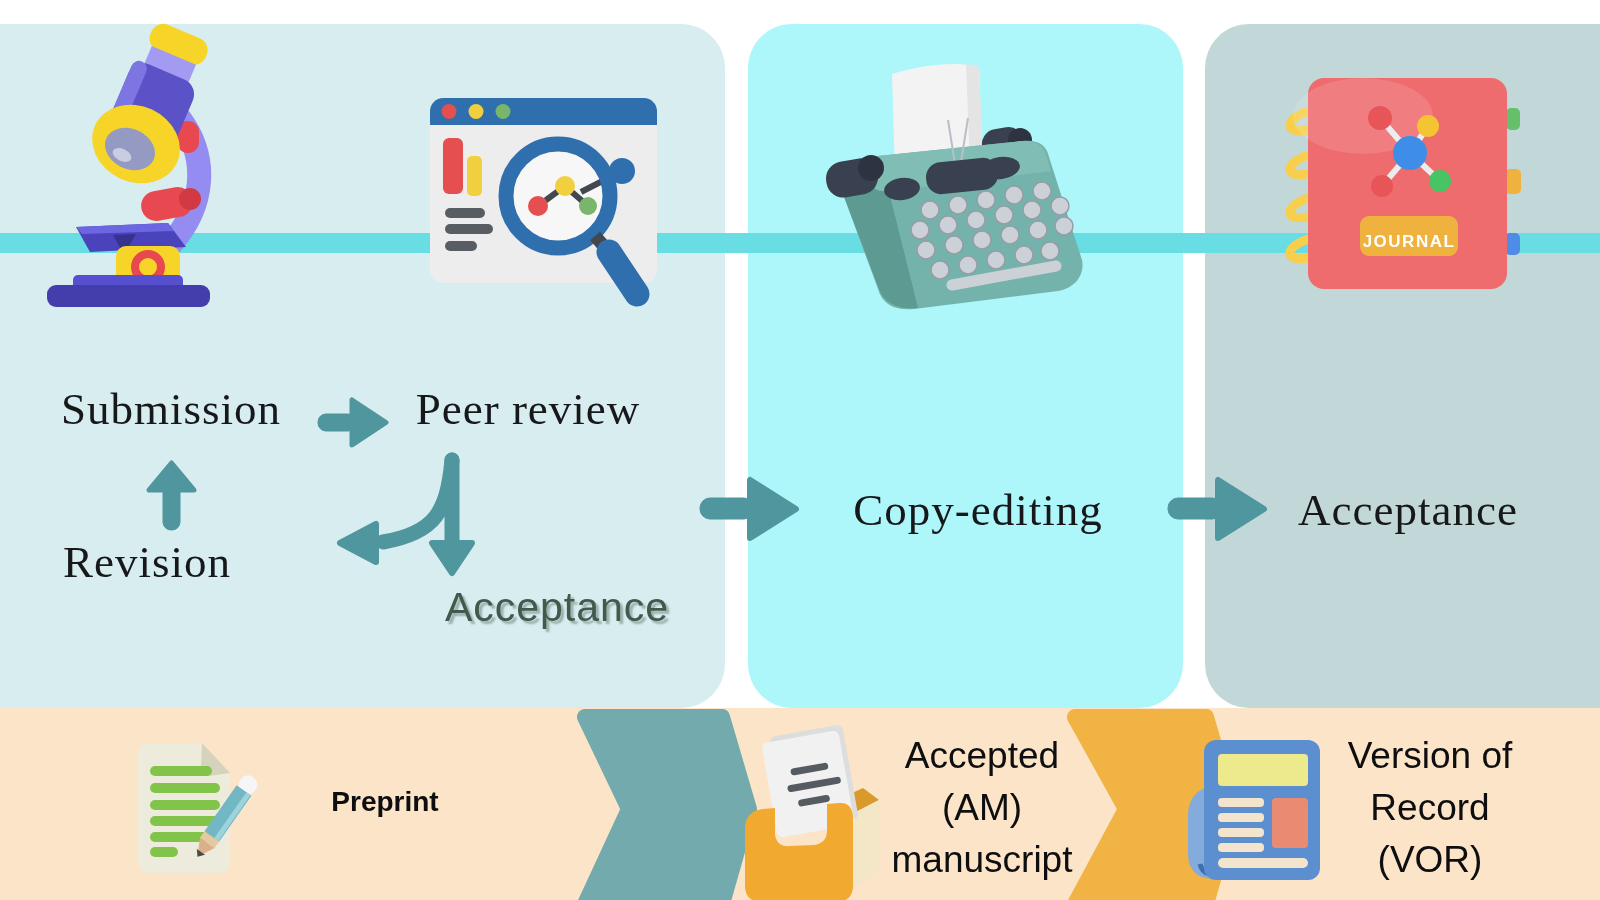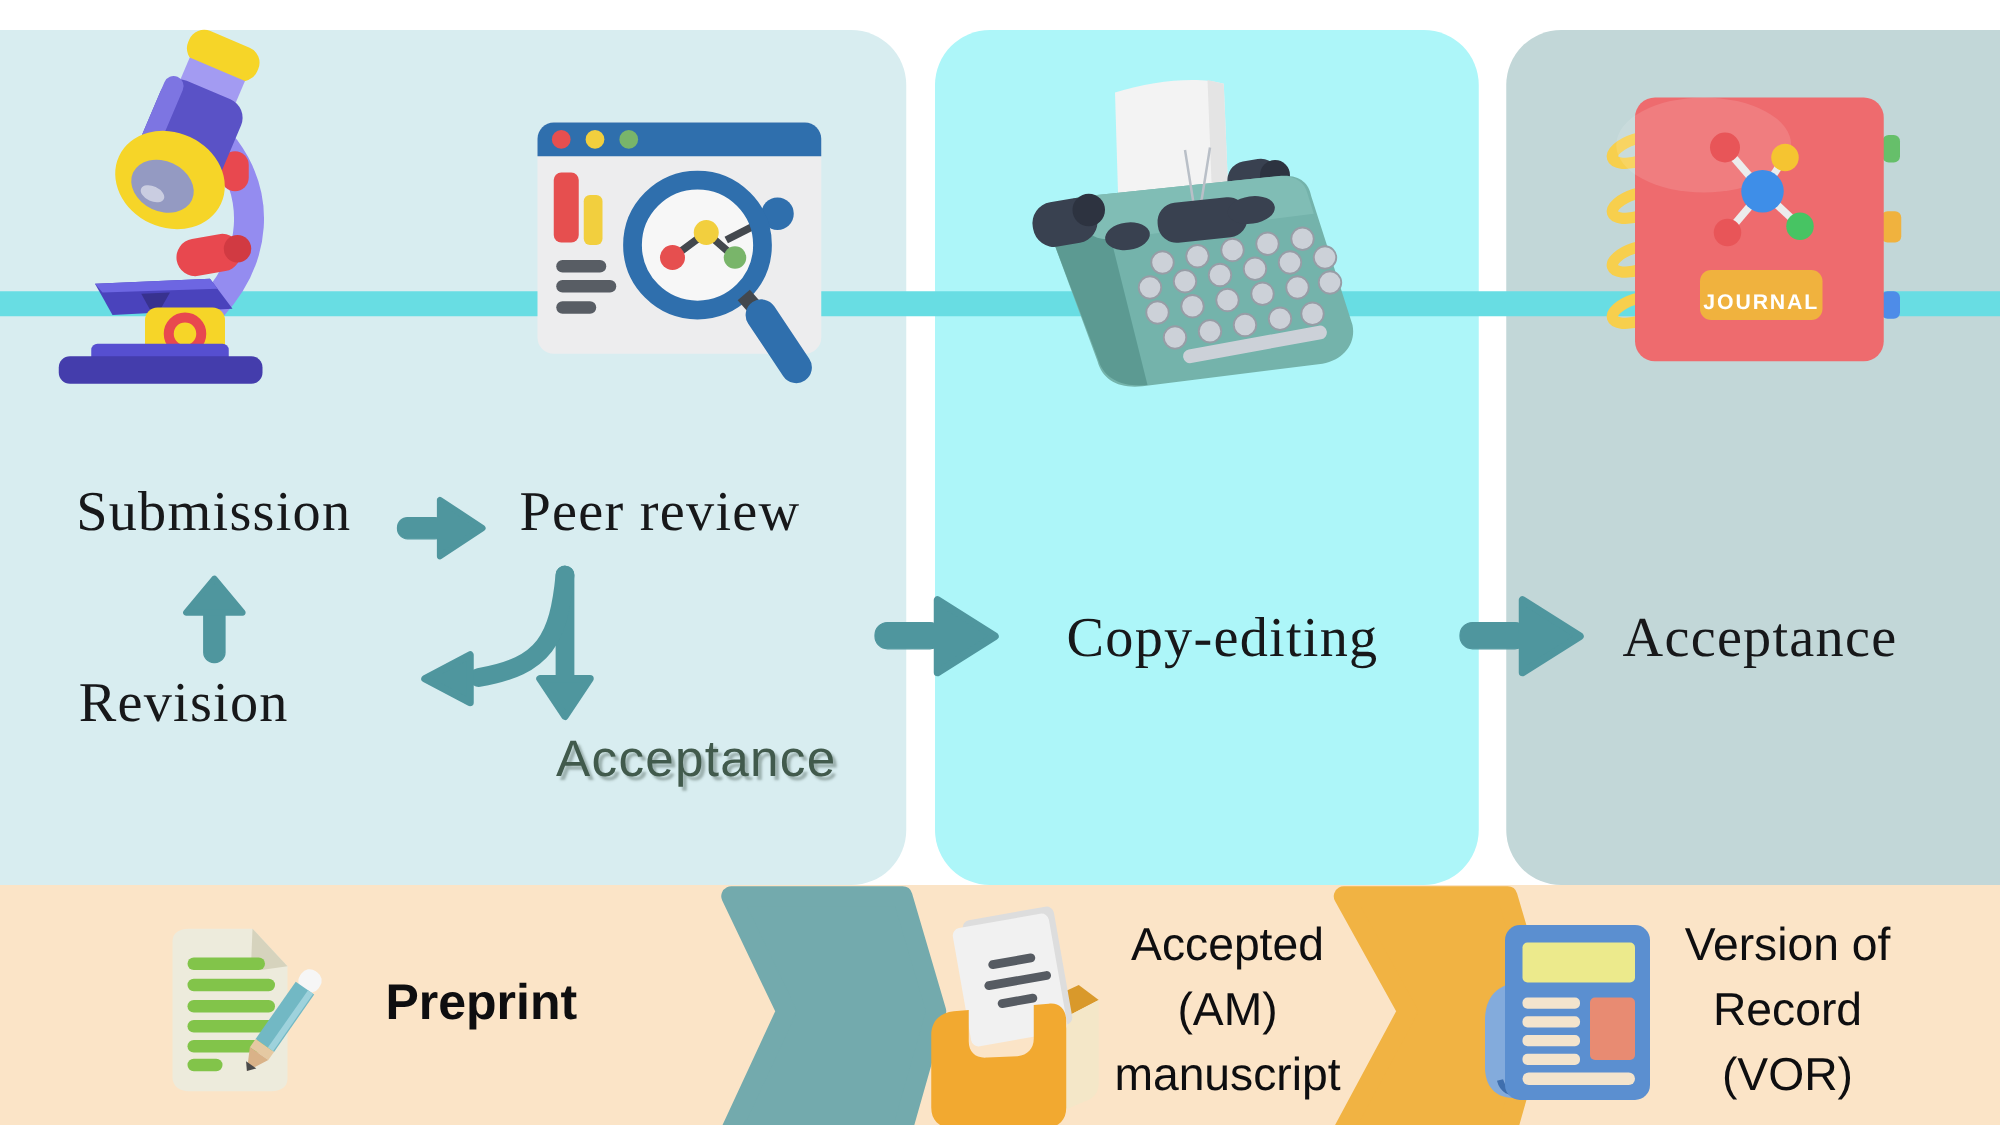--- a/index.html
+++ b/index.html
@@ -12,21 +12,21 @@
   #hline{position:absolute;left:0;top:217px;width:1600px;height:20px;background:#68dde3;z-index:1;}
   #band{position:absolute;left:0;top:692px;width:1600px;height:208px;background:#fbe4c7;z-index:1;}
   #overlay{position:absolute;left:0;top:0;z-index:2;pointer-events:none;}
   .icon{position:absolute;z-index:3;}
   .step-label{position:absolute;z-index:4;height:52px;display:flex;align-items:center;justify-content:center;
               font-size:45px;font-weight:400;color:#17181a;letter-spacing:1px;white-space:nowrap;font-family:Liberation Serif, serif;}
   .accept-label{position:absolute;z-index:4;height:56px;display:flex;align-items:center;justify-content:center;
               font-size:41px;font-weight:400;color:#415a4c;letter-spacing:1px;white-space:nowrap;
               text-shadow:3px 3px 2px rgba(40,60,50,0.35);}
   .bold-label{position:absolute;z-index:4;display:flex;align-items:center;justify-content:center;
-              font-size:40px;font-weight:700;color:#0e0e10;white-space:nowrap;}
+              font-size:28px;font-weight:700;color:#0e0e10;white-space:nowrap;}
   .bold-block{position:absolute;z-index:4;text-align:center;font-size:37px;font-weight:400;color:#0e0e10;}
   .bold-block span{display:block;line-height:52px;white-space:nowrap;}
 </style>
 </head>
 <body>
 
 <div id="stage">
 
   <div class="panel" id="panel-1"></div>
   <div class="panel" id="panel-2"></div>

